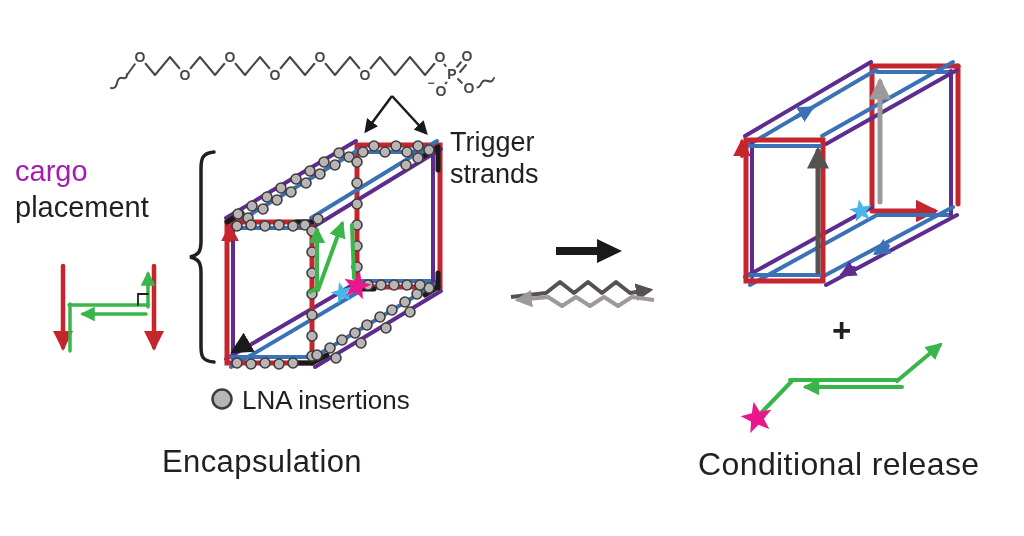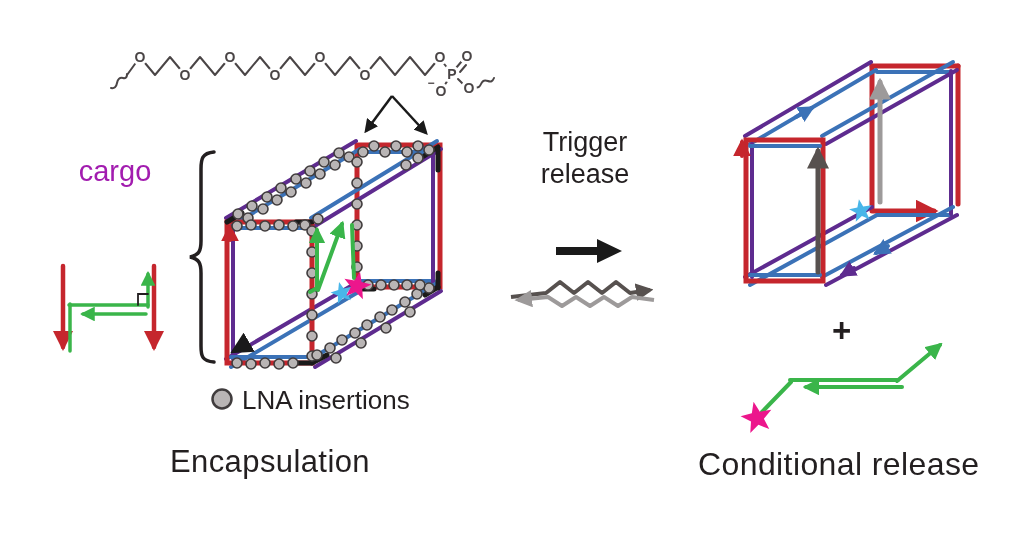--- a/index.html
+++ b/index.html
@@ -1,44 +1,45 @@
 <!DOCTYPE html>
 <html><head>
 <meta charset="utf-8">
 <style>
   html,body{margin:0;padding:0;background:#fff;}
   .stage{position:relative;width:1024px;height:536px;background:#ffffff;overflow:hidden;
          font-family:"Liberation Sans",sans-serif;color:#231f20;}
   .txt{position:absolute;white-space:nowrap;}
-  .block{position:absolute;text-align:center;}
+  .block{position:absolute;}
   .lbl-left{left:15px;top:153px;width:200px;font-size:29px;line-height:36px;font-weight:400;}
   .lbl-left .green{color:#a21caf;}
   .lbl-trigger{left:450px;top:126px;width:270px;font-size:27px;line-height:32px;}
   .lbl-legend{left:242px;top:385px;font-size:26px;}
-  .lbl-encap{left:170px;top:444px;font-size:31px;letter-spacing:.4px;}
+  .lbl-encap{left:162px;top:444px;font-size:31px;letter-spacing:.4px;}
   .lbl-cond{left:698px;top:446px;font-size:32px;letter-spacing:.4px;}
   .lbl-plus{left:832px;top:312px;font-size:33px;font-weight:700;}
   svg.overlay{position:absolute;left:0;top:0;}
   .atom{font-family:"Liberation Sans",sans-serif;font-size:14px;font-weight:600;fill:#4a4546;
         text-anchor:middle;paint-order:stroke;stroke:#ffffff;stroke-width:6px;stroke-linejoin:round;}
   .minus{font-family:"Liberation Sans",sans-serif;font-size:12px;font-weight:700;fill:#4a4546;
         text-anchor:middle;paint-order:stroke;stroke:#ffffff;stroke-width:4px;}
 </style>
 </head>
 <body>
 
 <div class="stage">
 
   <div class="block lbl-left">
     <div class="green">cargo</div>
+    <div>placement</div>
   </div>
 
   <div class="block lbl-trigger">
     <div>Trigger</div>
-    <div>release</div>
+    <div>strands</div>
   </div>
 
   <div class="txt lbl-legend">LNA insertions</div>
   <div class="txt lbl-encap">Encapsulation</div>
   <div class="txt lbl-plus">+</div>
   <div class="txt lbl-cond">Conditional release</div>
 
   <svg class="overlay" width="1024" height="536" viewBox="0 0 1024 536">
     <defs>
       <marker id="mr" viewBox="0 0 4 4" markerWidth="4.5" markerHeight="4.5" refX="3.2" refY="2" orient="auto">

